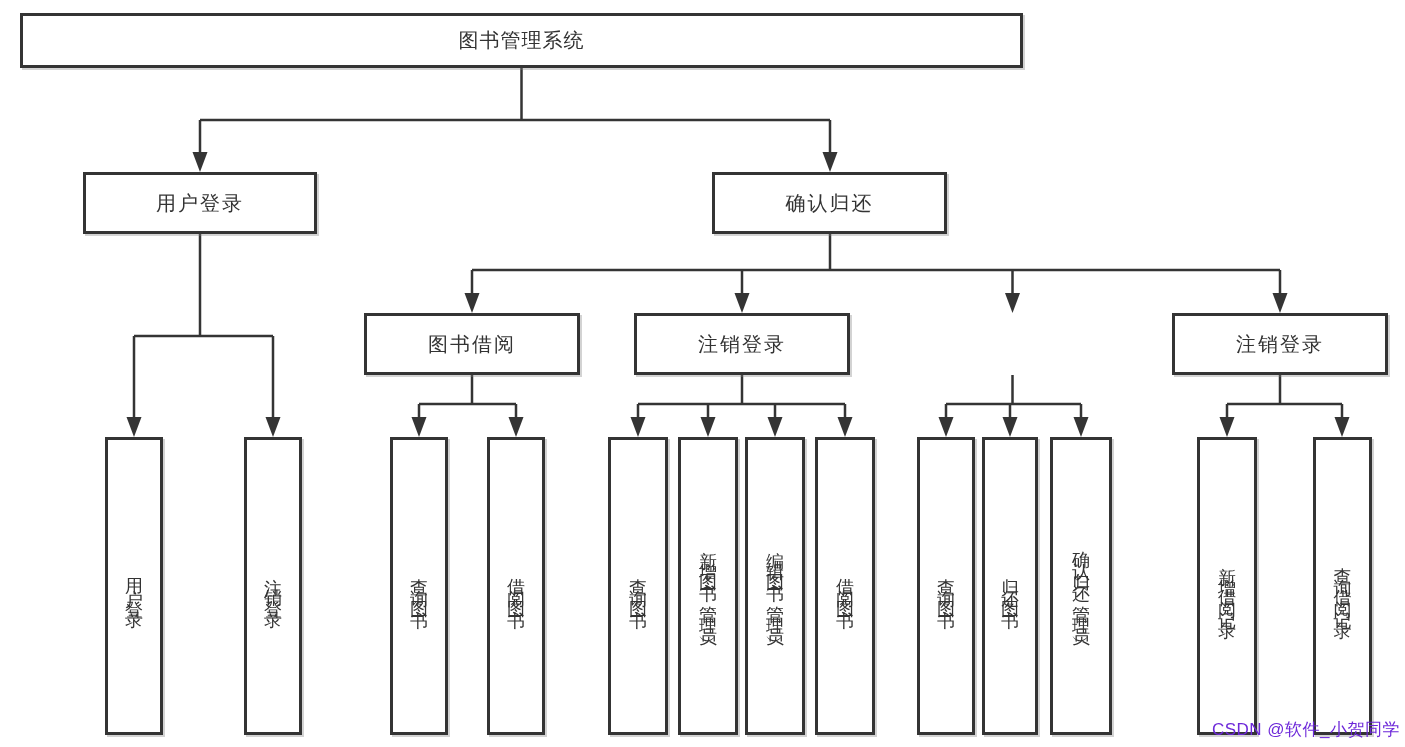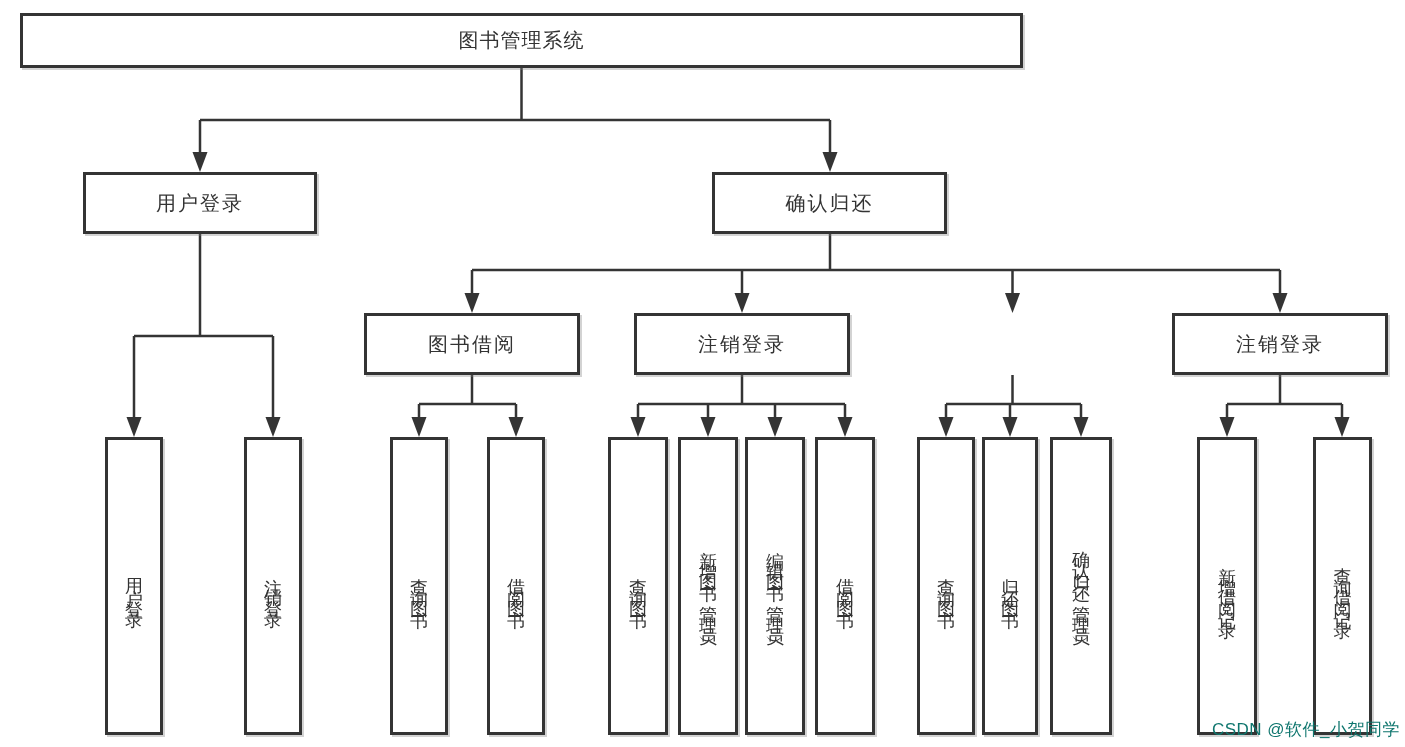--- a/index.html
+++ b/index.html
@@ -43,21 +43,21 @@
     font-size: 18px;
     letter-spacing: 11px;
     line-height: 1;
   }
   .watermark {
     position: absolute;
     top: 718px;
     right: 5px;
     font-size: 17px;
     letter-spacing: 0.5px;
-    color: #0f766e;
+    color: #6d28d9;
     white-space: nowrap;
   }
 </style>
 </head>
 <body>
 
 <div class="stage">
 
   <svg class="connectors" width="1405" height="747" viewBox="0 0 1405 747" xmlns="http://www.w3.org/2000/svg">
     <g stroke="#343434" stroke-width="2.5" fill="none">

